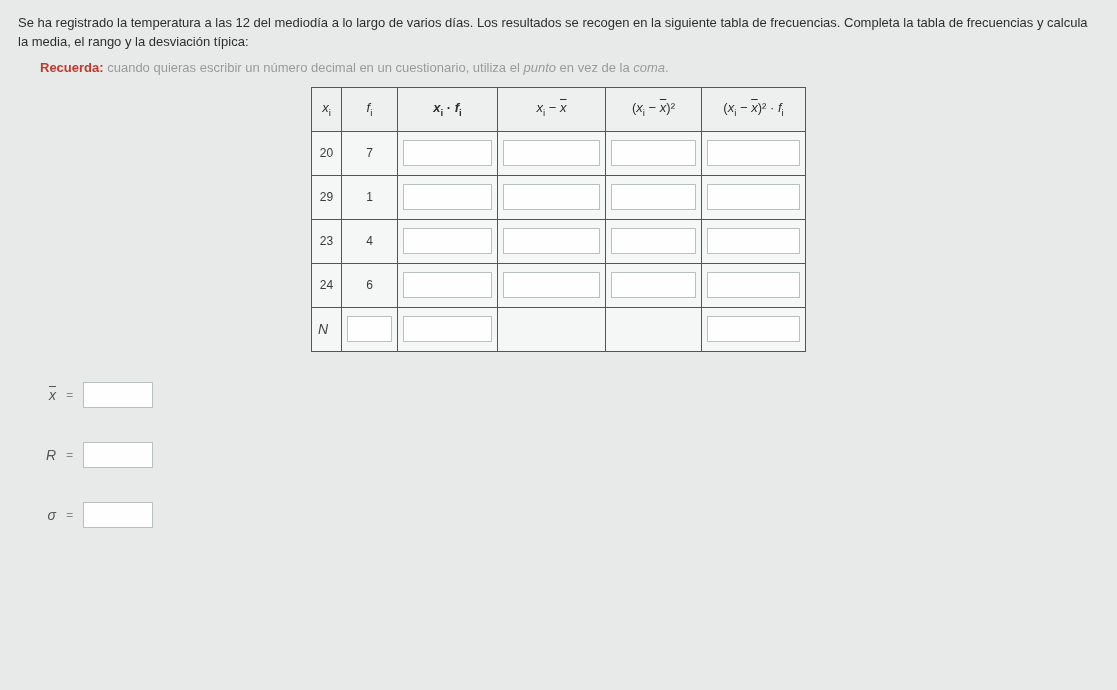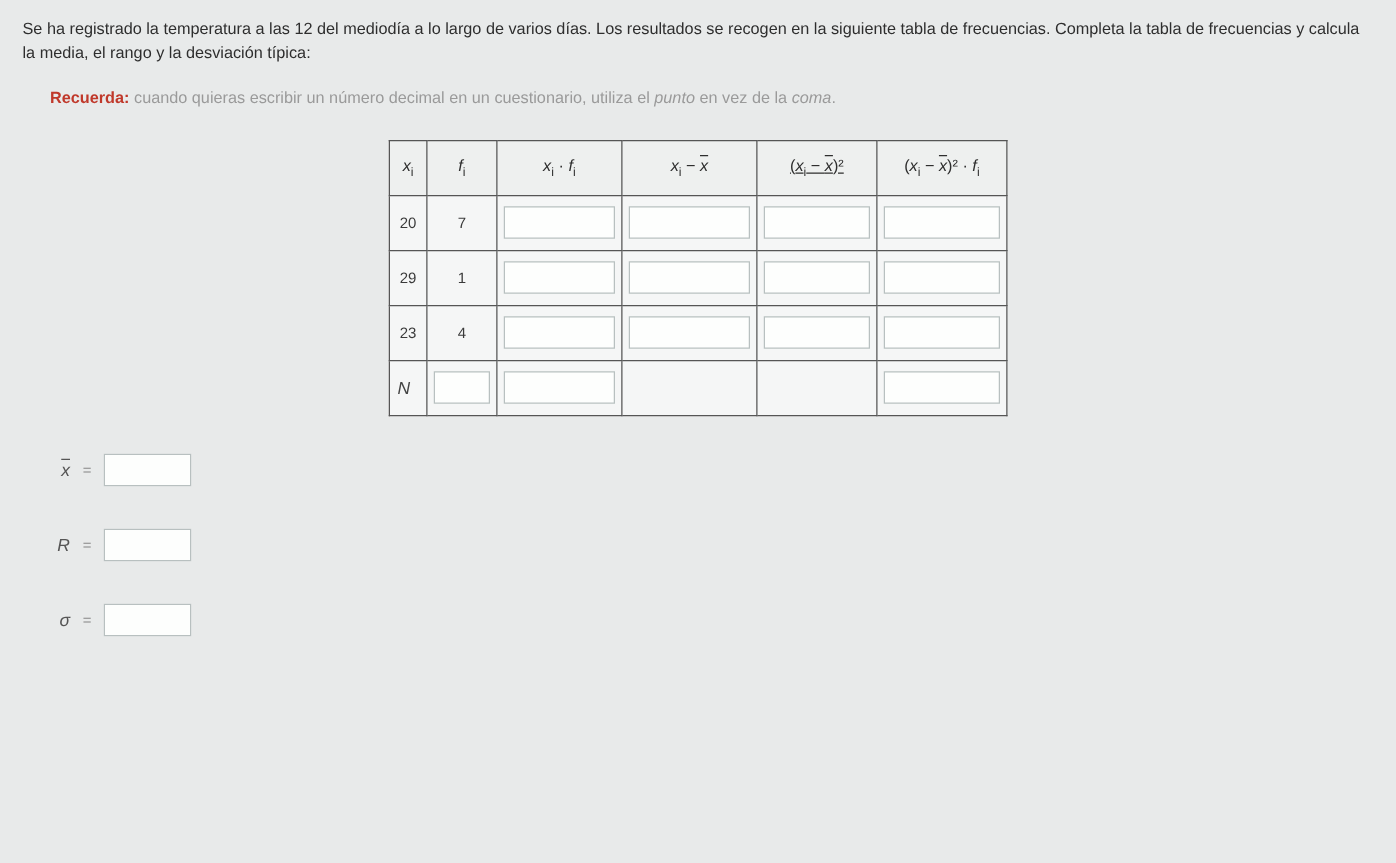--- a/index.html
+++ b/index.html
@@ -9,24 +9,24 @@
     font-family: Arial, Helvetica, sans-serif;
     font-size: 13px;
     background: #e8eaea;
     color: #2e2e2e;
     width: 1117px;
     height: 690px;
     overflow: hidden;
   }
   .intro {
     line-height: 1.45;
-    margin-bottom: 18px;
+    margin-bottom: 8px;
   }
   .reminder {
-    margin-bottom: 27px;
+    margin-bottom: 12px;
     padding-left: 22px;
   }
   .reminder .label {
     color: #c0392b;
     font-weight: bold;
   }
   .reminder .body {
     color: #9a9a9a;
   }
   .reminder em {
@@ -49,23 +49,23 @@
     vertical-align: middle;
     height: 44px;
   }
   th {
     font-weight: normal;
     font-size: 13px;
     background: #eef0ef;
   }
   .col-xi   { width: 30px; }
   .col-fi   { width: 56px; }
-  .col-xifi { width: 100px; }
+  .col-xifi { width: 100px; font-weight: bold; }
   .col-dev  { width: 108px; margin-top: 16px; }
-  .col-dev2 { width: 96px; text-decoration: underline; }
+  .col-dev2 { width: 96px; }
   .col-dev2fi { width: 104px; }
   td.static {
     font-size: 12px;
     color: #3a3a3a;
   }
   td .cell-input {
     width: calc(100% - 10px);
     height: 26px;
     margin: 0 auto;
     border: 1px solid #b8c0c0;
@@ -164,20 +164,36 @@
           <td>
             <span class="cell-input"></span>
           </td>
           <td>
             <span class="cell-input"></span>
           </td>
         </tr>
         <tr>
           <td class="static">23</td>
           <td class="static">4</td>
+          <td>
+            <span class="cell-input"></span>
+          </td>
+          <td>
+            <span class="cell-input"></span>
+          </td>
+          <td>
+            <span class="cell-input"></span>
+          </td>
+          <td>
+            <span class="cell-input"></span>
+          </td>
+        </tr>
+        <tr>
+          <td class="static">24</td>
+          <td class="static">6</td>
           <td>
             <span class="cell-input"></span>
           </td>
           <td>
             <span class="cell-input"></span>
           </td>
           <td>
             <span class="cell-input"></span>
           </td>
           <td>

